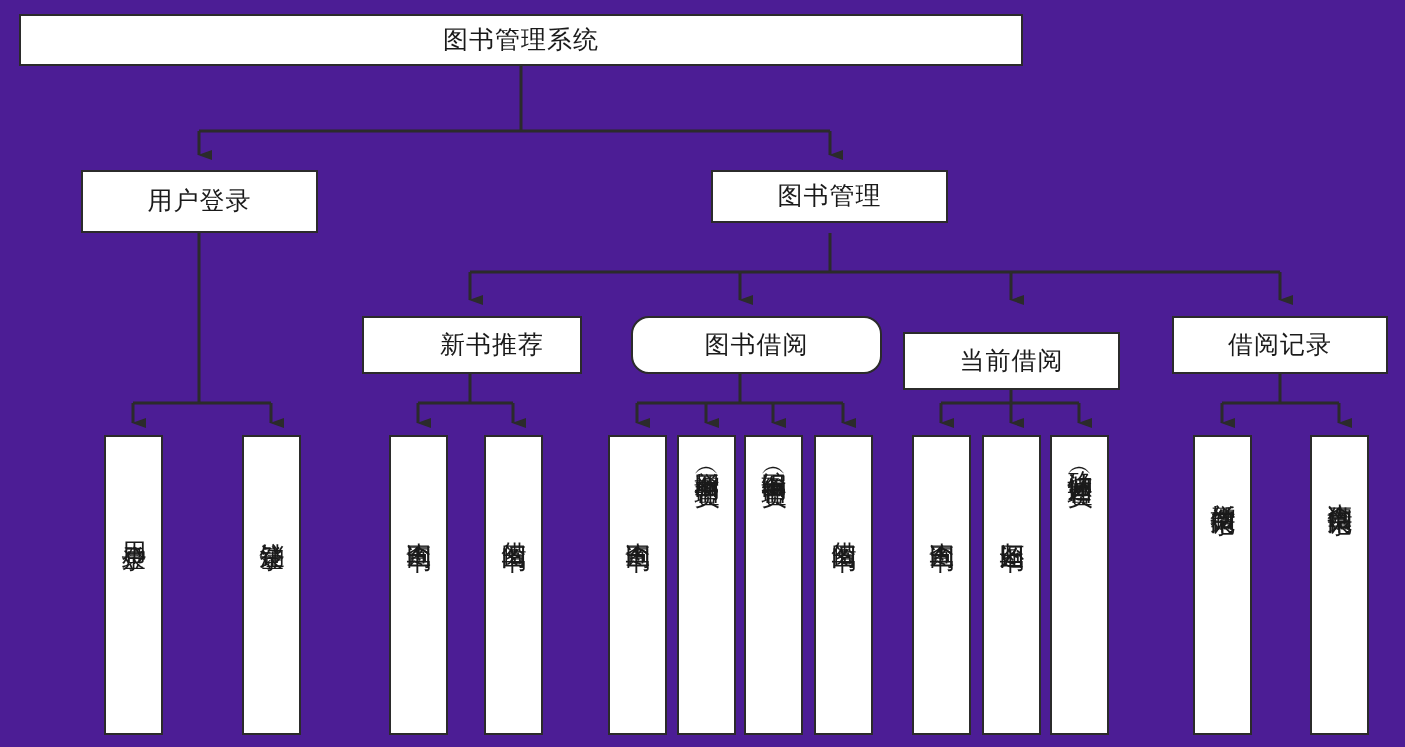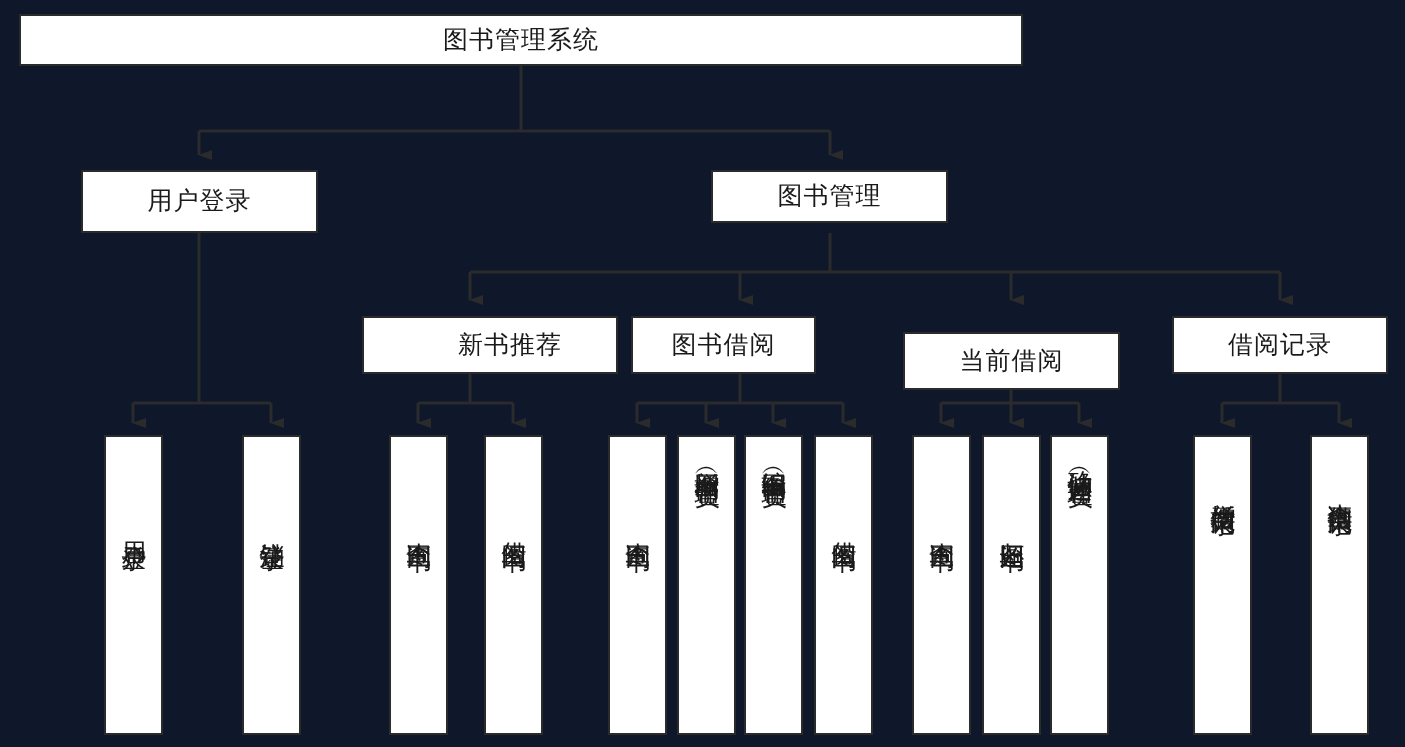--- a/index.html
+++ b/index.html
@@ -7,21 +7,21 @@
     padding: 0;
     background: #ffffff;
   }
   body {
     font-family: "DejaVu Sans", "Liberation Sans", sans-serif;
   }
   #canvas {
     position: relative;
     width: 1405px;
     height: 747px;
-    background: #0f172a;
+    background: #4c1d95;
     overflow: hidden;
   }
   .diagram-svg {
     position: absolute;
     left: 0;
     top: 0;
     width: 1405px;
     height: 747px;
   }
   .node-box {
@@ -124,24 +124,24 @@
     <span class="node-label">图书管理系统</span>
   </div>
 
   <div class="node-box" style="left:81px; top:170px; width:237px; height:63px;">
     <span class="node-label">用户登录</span>
   </div>
   <div class="node-box" style="left:711px; top:170px; width:237px; height:53px;">
     <span class="node-label">图书管理</span>
   </div>
 
-  <div class="node-box" style="left:362px; top:316px; width:256px; height:58px;padding-left:40px;">
+  <div class="node-box" style="left:362px; top:316px; width:220px; height:58px;padding-left:40px;">
     <span class="node-label">新书推荐</span>
   </div>
-  <div class="node-box" style="left:631px; top:316px; width:185px; height:58px;">
+  <div class="node-box" style="left:631px; top:316px; width:251px; height:58px;border-radius:18px;">
     <span class="node-label">图书借阅</span>
   </div>
   <div class="node-box" style="left:903px; top:332px; width:217px; height:58px;">
     <span class="node-label">当前借阅</span>
   </div>
   <div class="node-box" style="left:1172px; top:316px; width:216px; height:58px;">
     <span class="node-label">借阅记录</span>
   </div>
 
   <div class="node-box vertical" style="left:104px; top:435px; width:59px; height:300px; padding-top:85px;">

